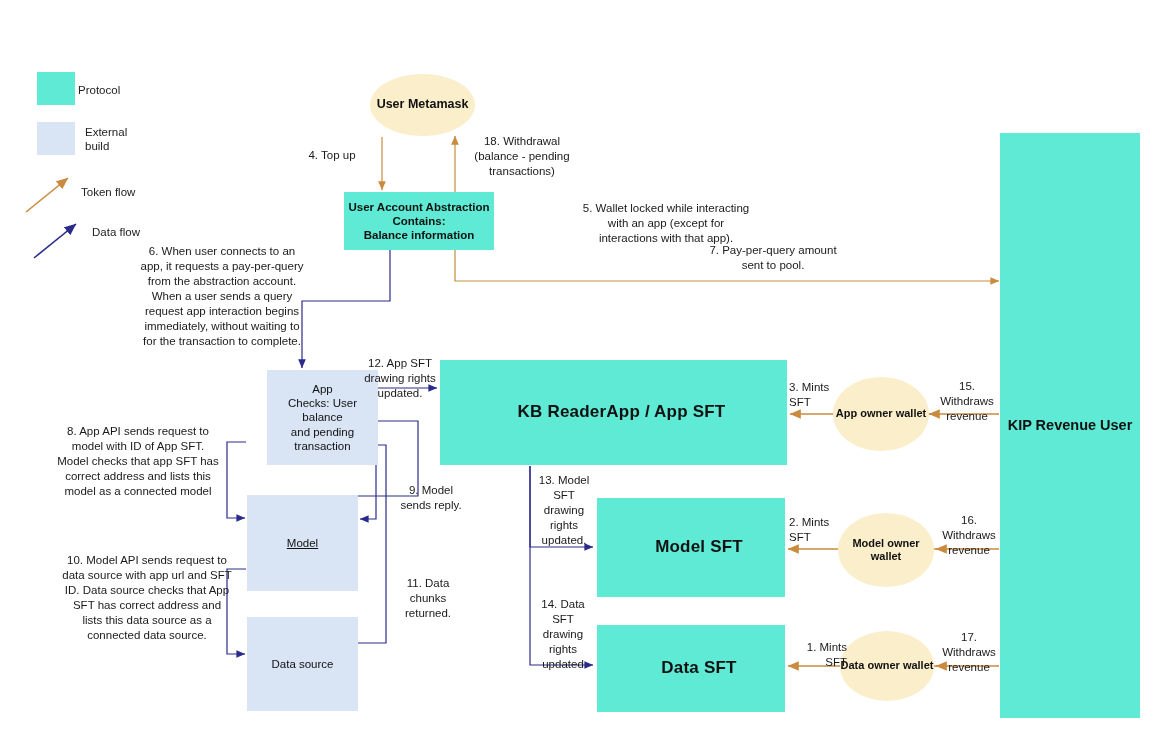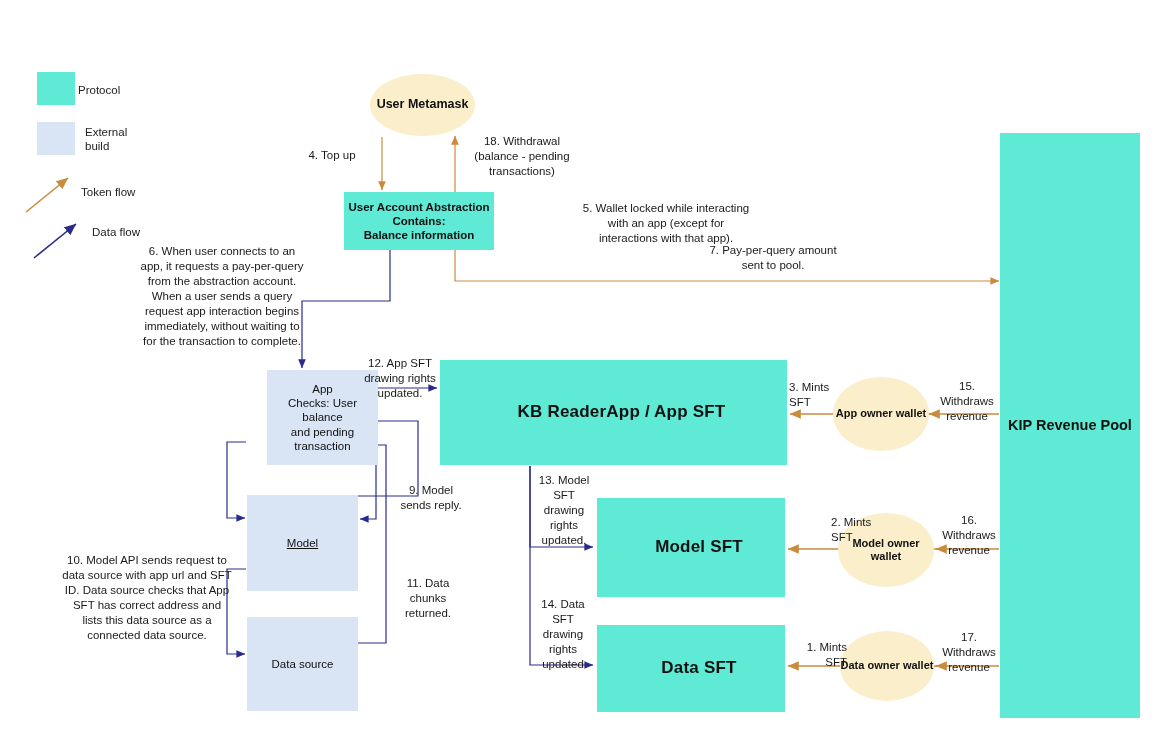--- a/index.html
+++ b/index.html
@@ -189,21 +189,21 @@
 
   <div class="node ellipse" style="left:838px; top:513px; width:96px; height:74px;">
     <span class="lbl-wallet">Model owner wallet</span>
   </div>
 
   <div class="node ellipse" style="left:840px; top:631px; width:94px; height:70px;">
     <span class="lbl-wallet">Data owner wallet</span>
   </div>
 
   <div class="node proto" style="left:1000px; top:133px; width:140px; height:585px;">
-    <span class="lbl-pool">KIP Revenue Pool</span>
+    <span class="lbl-pool">KIP Revenue User</span>
   </div>
 
   <div class="note" style="left:292px; top:148px; width:80px;">4. Top up</div>
 
   <div class="note" style="left:460px; top:134px; width:124px;">
     <div>18. Withdrawal</div>
     <div>(balance - pending</div>
     <div>transactions)</div>
   </div>
 
@@ -213,20 +213,21 @@
     <div>interactions with that app).</div>
   </div>
 
   <div class="note" style="left:678px; top:243px; width:190px;">
     <div>7. Pay-per-query amount</div>
     <div>sent to pool.</div>
   </div>
 
   <div class="note" style="left:138px; top:244px; width:168px;">6. When user connects to an app, it requests a pay-per-query from the abstraction account. When a user sends a query request app interaction begins immediately, without waiting to for the transaction to complete.</div>
 
+  <div class="note" style="left:57px; top:424px; width:162px;">8. App API sends request to model with ID of App SFT. Model checks that app SFT has correct address and lists this model as a connected model</div>
 
   <div class="note" style="left:62px; top:553px; width:170px;">10. Model API sends request to data source with app url and SFT ID. Data source checks that App SFT has correct address and lists this data source as a connected data source.</div>
 
   <div class="note" style="left:352px; top:340px; width:96px;margin-top:16px;">
     <div>12. App SFT</div>
     <div>drawing rights</div>
     <div>updated.</div>
   </div>
 
   <div class="note" style="left:392px; top:483px; width:78px;">
@@ -260,21 +261,21 @@
     <div>3. Mints</div>
     <div>SFT</div>
   </div>
 
   <div class="note" style="left:934px; top:379px; width:66px;">
     <div>15.</div>
     <div>Withdraws</div>
     <div>revenue</div>
   </div>
 
-  <div class="note" style="left:831px; top:515px; width:58px; text-align:left;">
+  <div class="note" style="left:789px; top:515px; width:58px; text-align:left;">
     <div>2. Mints</div>
     <div>SFT</div>
   </div>
 
   <div class="note" style="left:936px; top:513px; width:66px;">
     <div>16.</div>
     <div>Withdraws</div>
     <div>revenue</div>
   </div>
 

